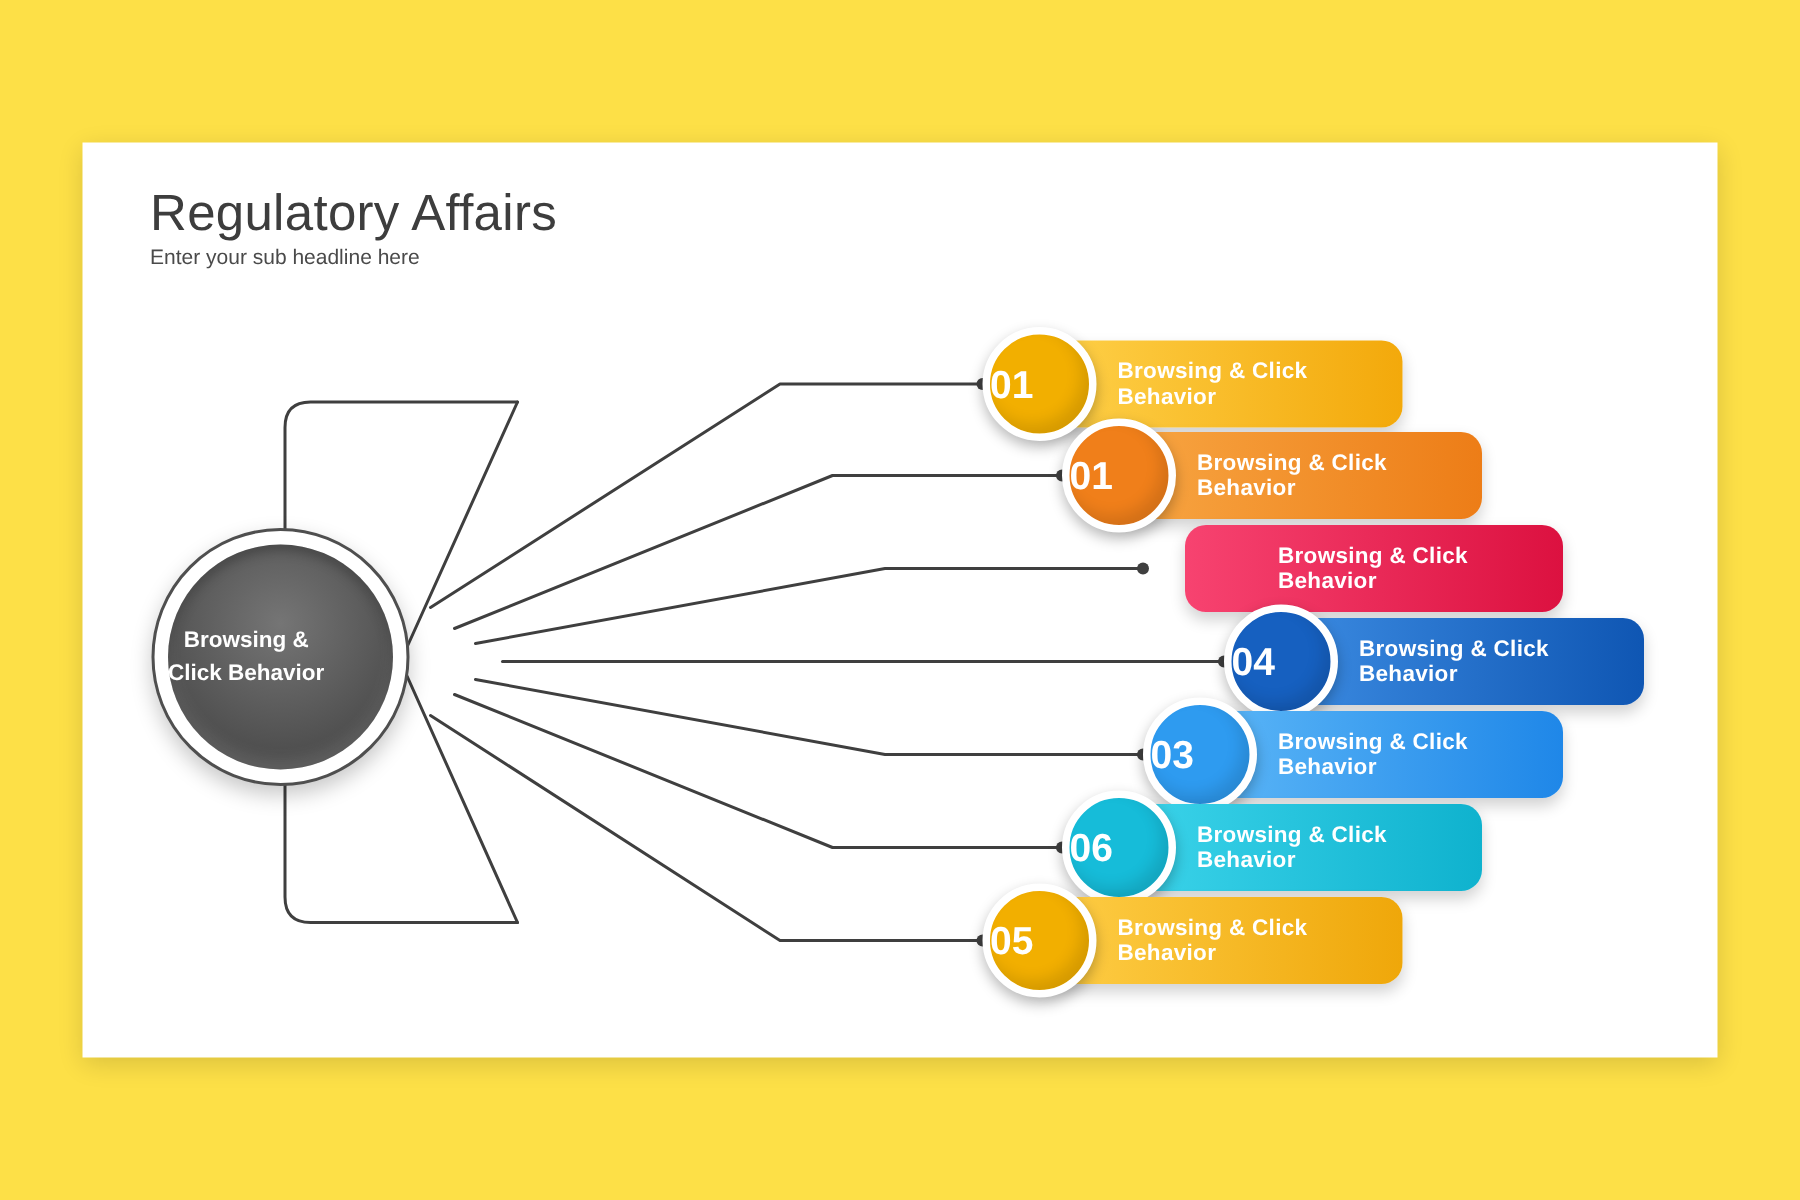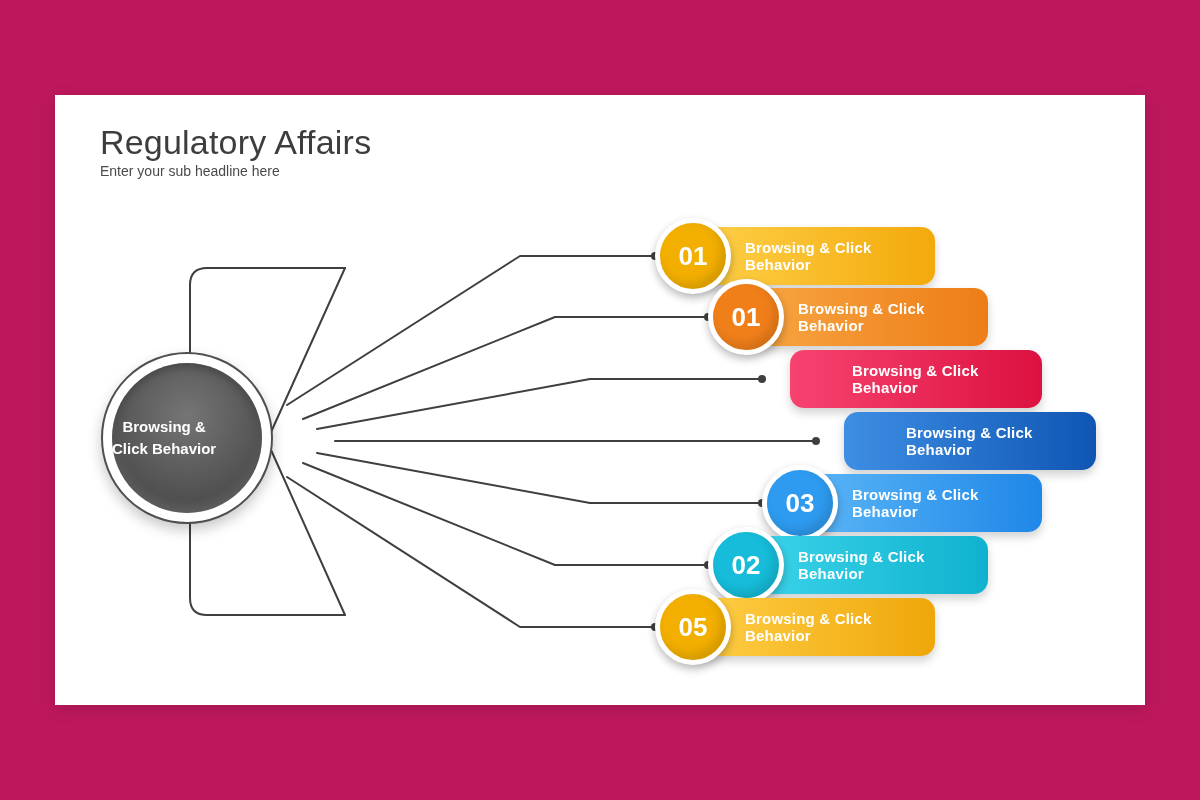--- a/index.html
+++ b/index.html
@@ -4,21 +4,21 @@
 <style>
   * { box-sizing: border-box; margin: 0; padding: 0; }
   body {
     font-family: "Liberation Sans", sans-serif;
     background: #f2f2f2;
   }
   .page {
     position: relative;
     width: 1200px;
     height: 800px;
-    background: #be185d;
+    background: #fde047;
     overflow: hidden;
   }
   .slide {
     position: absolute;
     left: 55px; top: 95px;
     width: 1090px; height: 610px;
     background: #ffffff;
     box-shadow: 0 4px 16px rgba(0,0,0,0.14);
   }
   .header {
@@ -94,21 +94,21 @@
   .badge {
     position: absolute;
     left: 0; top: 0;
     width: 76px; height: 76px;
     border-radius: 50%;
     border: 5px solid #ffffff;
     background: var(--badge);
     box-shadow: 0 4px 9px rgba(0,0,0,0.28), inset -5px -6px 10px rgba(0,0,0,0.12);
     display: flex;
     align-items: center;
-    justify-content: center;
+    justify-content: flex-start;
   }
   .badge span {
     color: #ffffff;
     font-size: 26px;
     font-weight: 700;
   }
 </style>
 </head>
 <body>
 
@@ -173,37 +173,40 @@
     <div class="item" style="left: 707px; top: 246px; --badge: #E3174A; --bar-from: #F74370; --bar-to: #DC1140;">
       <div class="bar">
         <span class="bar-label">Browsing &amp; Click Behavior</span>
       </div>
     </div>
 
     <div class="item" style="left: 761px; top: 308px; --badge: #1660C0; --bar-from: #3E8EE4; --bar-to: #0F56B3;">
       <div class="bar">
         <span class="bar-label">Browsing &amp; Click Behavior</span>
       </div>
+      <div class="badge">
+        <span>04</span>
+      </div>
     </div>
 
     <div class="item" style="left: 707px; top: 370px; --badge: #2E9BF0; --bar-from: #5FB9F8; --bar-to: #1F87E8;">
       <div class="bar">
         <span class="bar-label">Browsing &amp; Click Behavior</span>
       </div>
       <div class="badge">
         <span>03</span>
       </div>
     </div>
 
     <div class="item" style="left: 653px; top: 432px; --badge: #16BCD9; --bar-from: #3FD6EC; --bar-to: #0FB2CE;">
       <div class="bar">
         <span class="bar-label">Browsing &amp; Click Behavior</span>
       </div>
       <div class="badge">
-        <span>02</span>
+        <span>06</span>
       </div>
     </div>
 
     <div class="item" style="left: 600px; top: 494px; --badge: #F2AF00; --bar-from: #FFD04A; --bar-to: #EFA70A;">
       <div class="bar">
         <span class="bar-label">Browsing &amp; Click Behavior</span>
       </div>
       <div class="badge">
         <span>05</span>
       </div>

